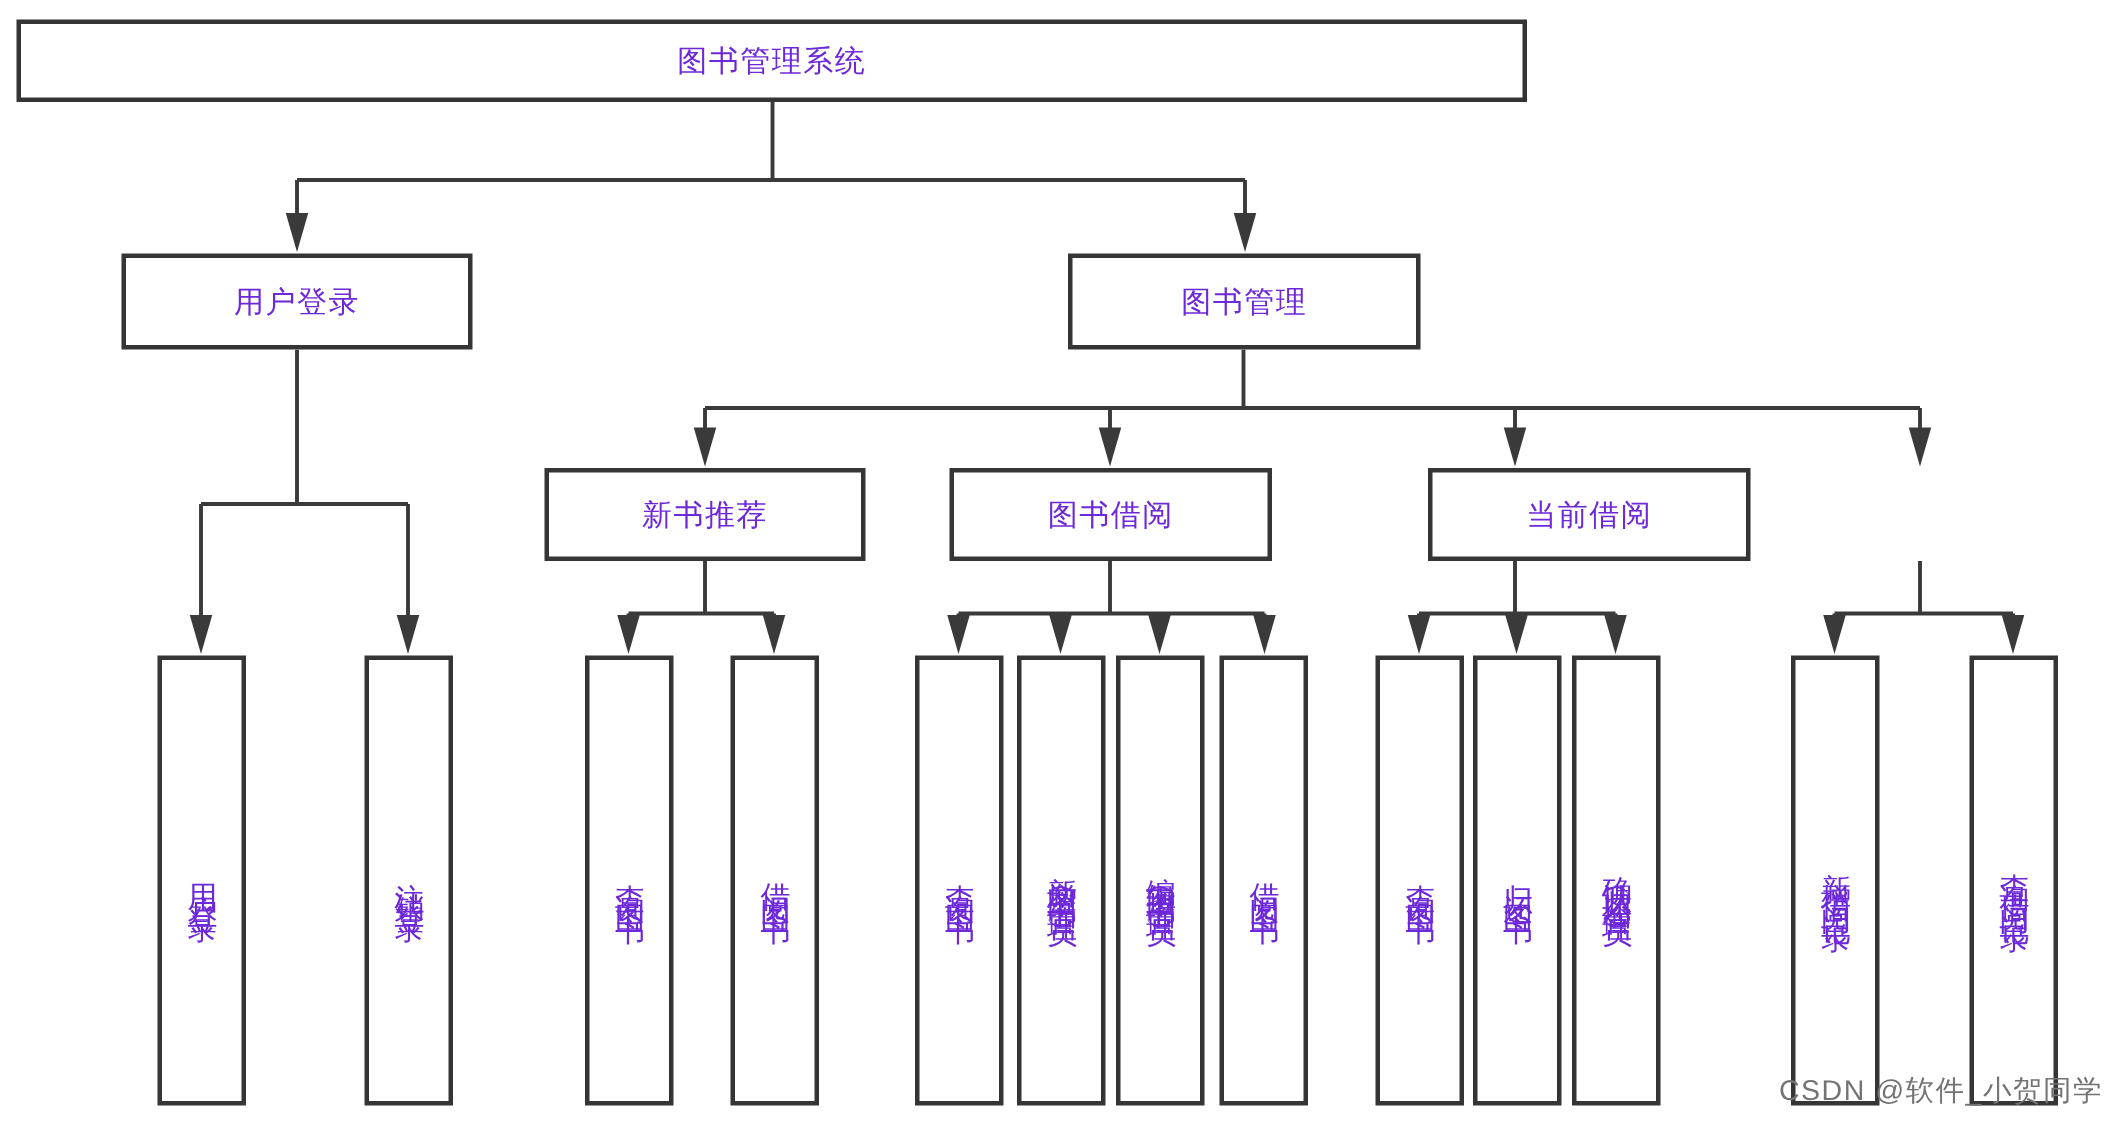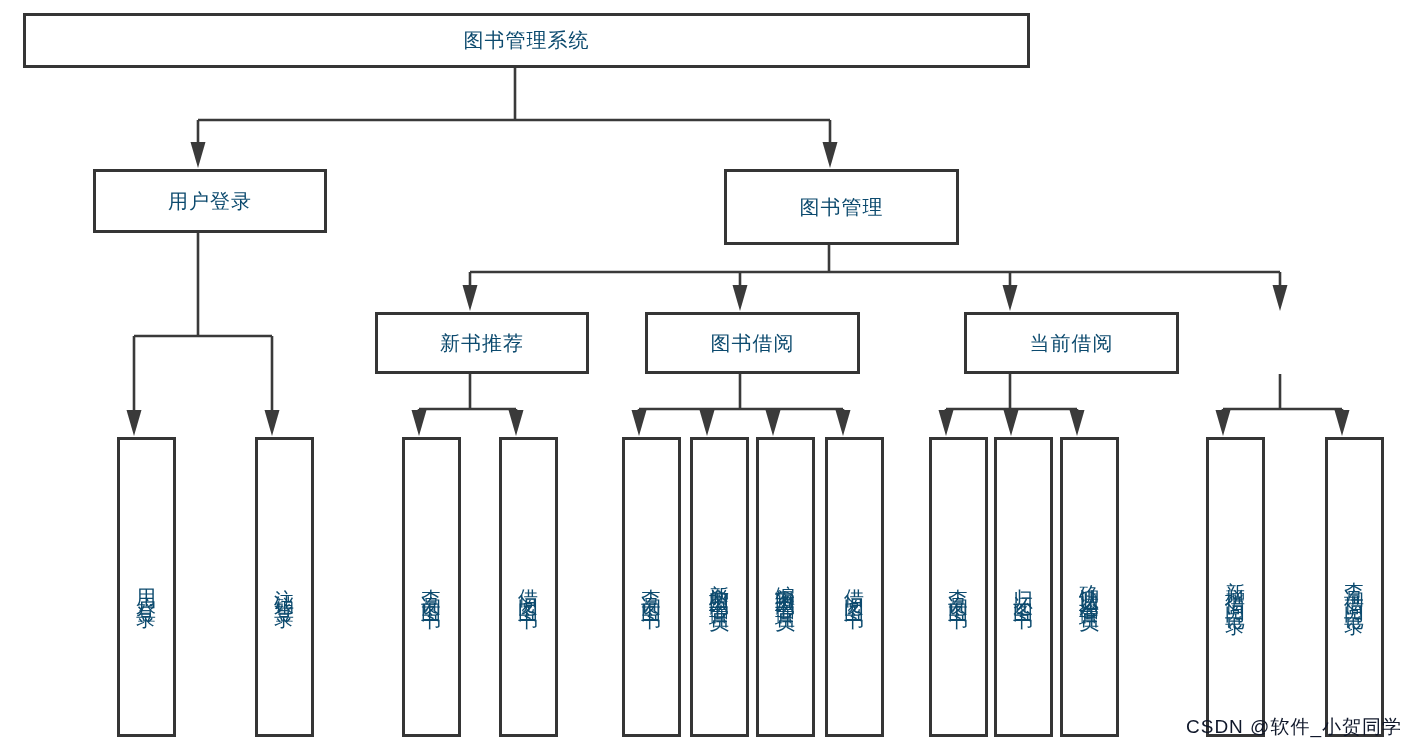--- a/index.html
+++ b/index.html
@@ -9,55 +9,54 @@
     background:#ffffff;
     font-family:"Liberation Sans","DejaVu Sans",sans-serif;
     overflow:hidden;
   }
   #wires{position:absolute;left:0;top:0;width:1405px;height:747px;}
   .node{
     position:absolute;
     box-sizing:border-box;
     border:3px solid #353535;
     background:#ffffff;
-    color:#0c4a6e;
+    color:#6d28d9;
     display:flex;align-items:center;justify-content:center;
     font-size:20px;
     letter-spacing:1px;
     z-index:2;
-    margin-left:12px;
   }
   .vnode{
     writing-mode:vertical-rl;
     text-orientation:mixed;
     letter-spacing:7px;
     line-height:1;
     font-size:20px;
   }
   .vnode.tight{letter-spacing:4px;}
   
   #root {left:11px;  top:13px;  width:1007px; height:55px;}
   #user {left:81px;  top:169px; width:234px;  height:64px;}
-  #mgmt {left:712px; top:169px; width:235px;  height:76px;}
+  #mgmt {left:712px; top:169px; width:235px;  height:64px;}
   #rec  {left:363px; top:312px; width:214px;  height:62px;}
   #bor  {left:633px; top:312px; width:215px;  height:62px;}
   #cur  {left:952px; top:312px; width:215px;  height:62px;}
   #log  {left:1173px;top:312px; width:215px;  height:62px;}
   
   .leaf{top:437px;width:59px;height:300px;}
   #u1{left:105px;} #u2{left:243px;}
   #r1{left:390px;} #r2{left:487px;}
   #b1{left:610px;} #b2{left:678px;} #b3{left:744px;} #b4{left:813px;}
   #c1{left:917px;} #c2{left:982px;} #c3{left:1048px;}
   #g1{left:1194px;} #g2{left:1313px;}
   #watermark{
     position:absolute;
     left:1186px;top:714px;
     font-size:19px;
-    color:#0f172a;
+    color:#737373;
     letter-spacing:1px;
     z-index:5;
     white-space:nowrap;
   }
 </style>
 </head>
 <body>
 
 <div id="stage">
 

